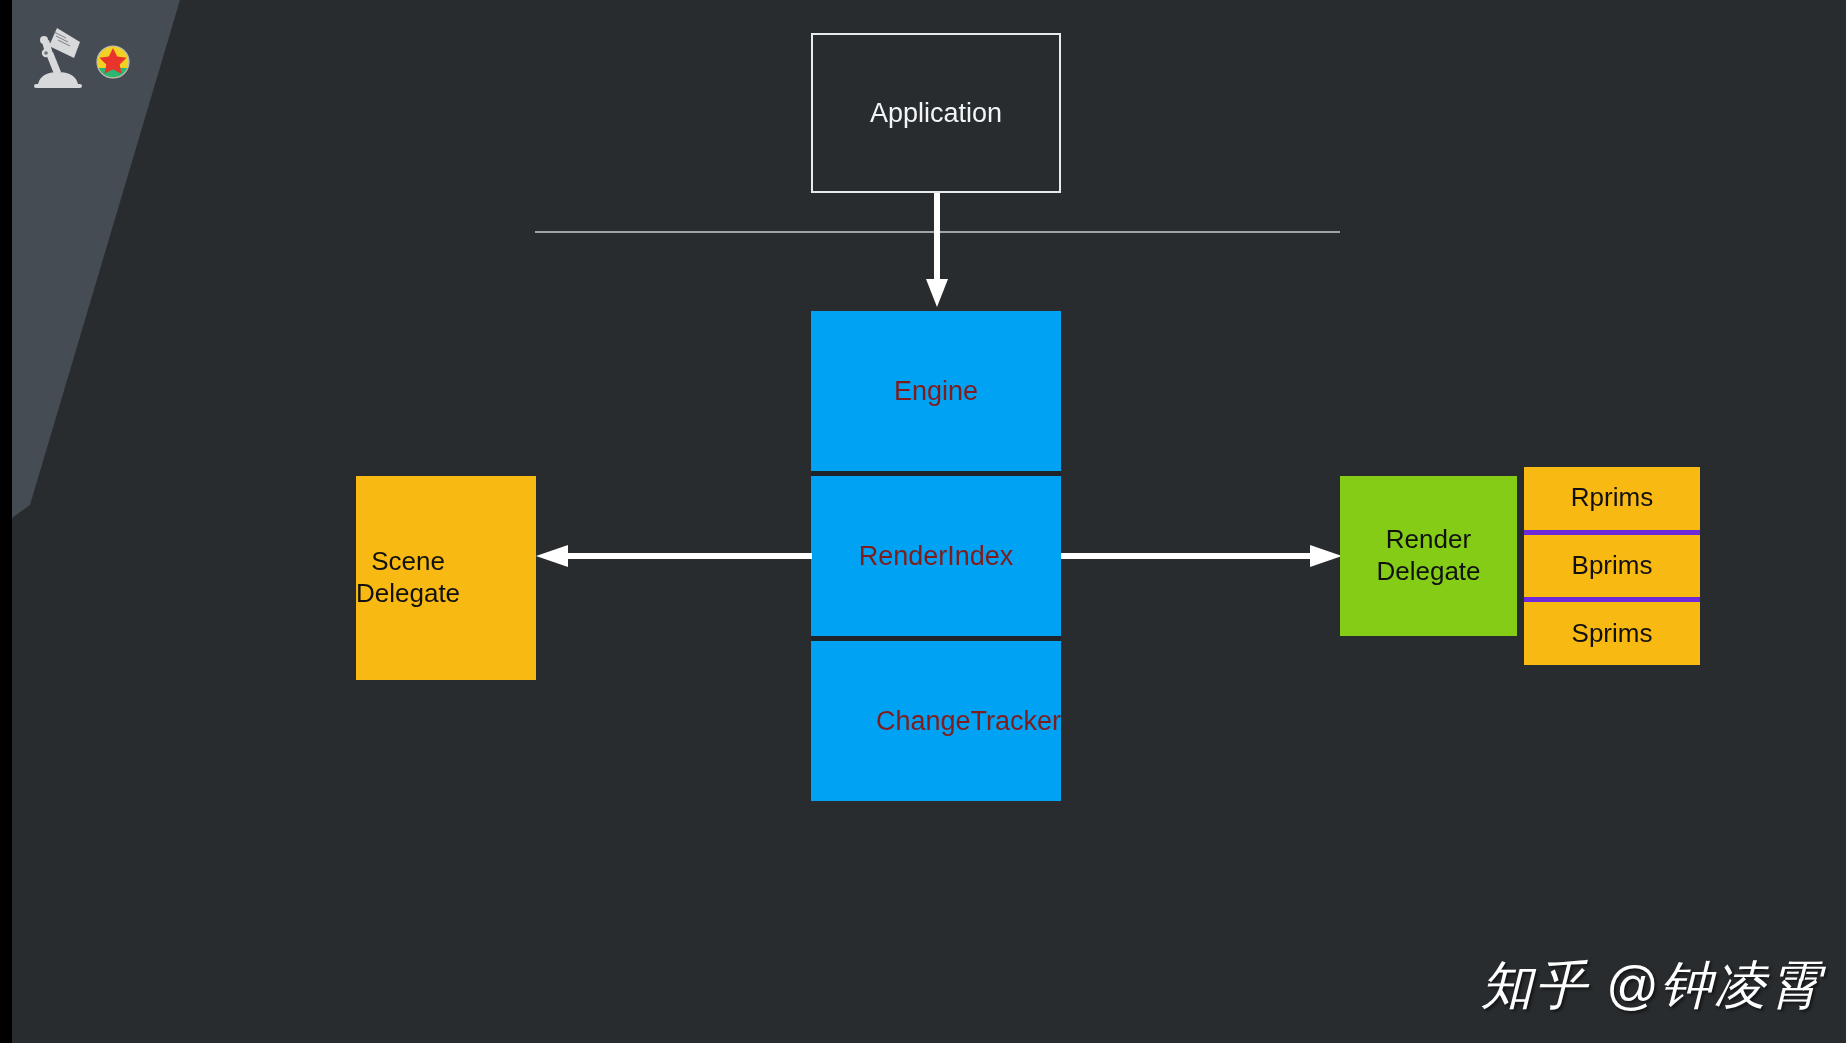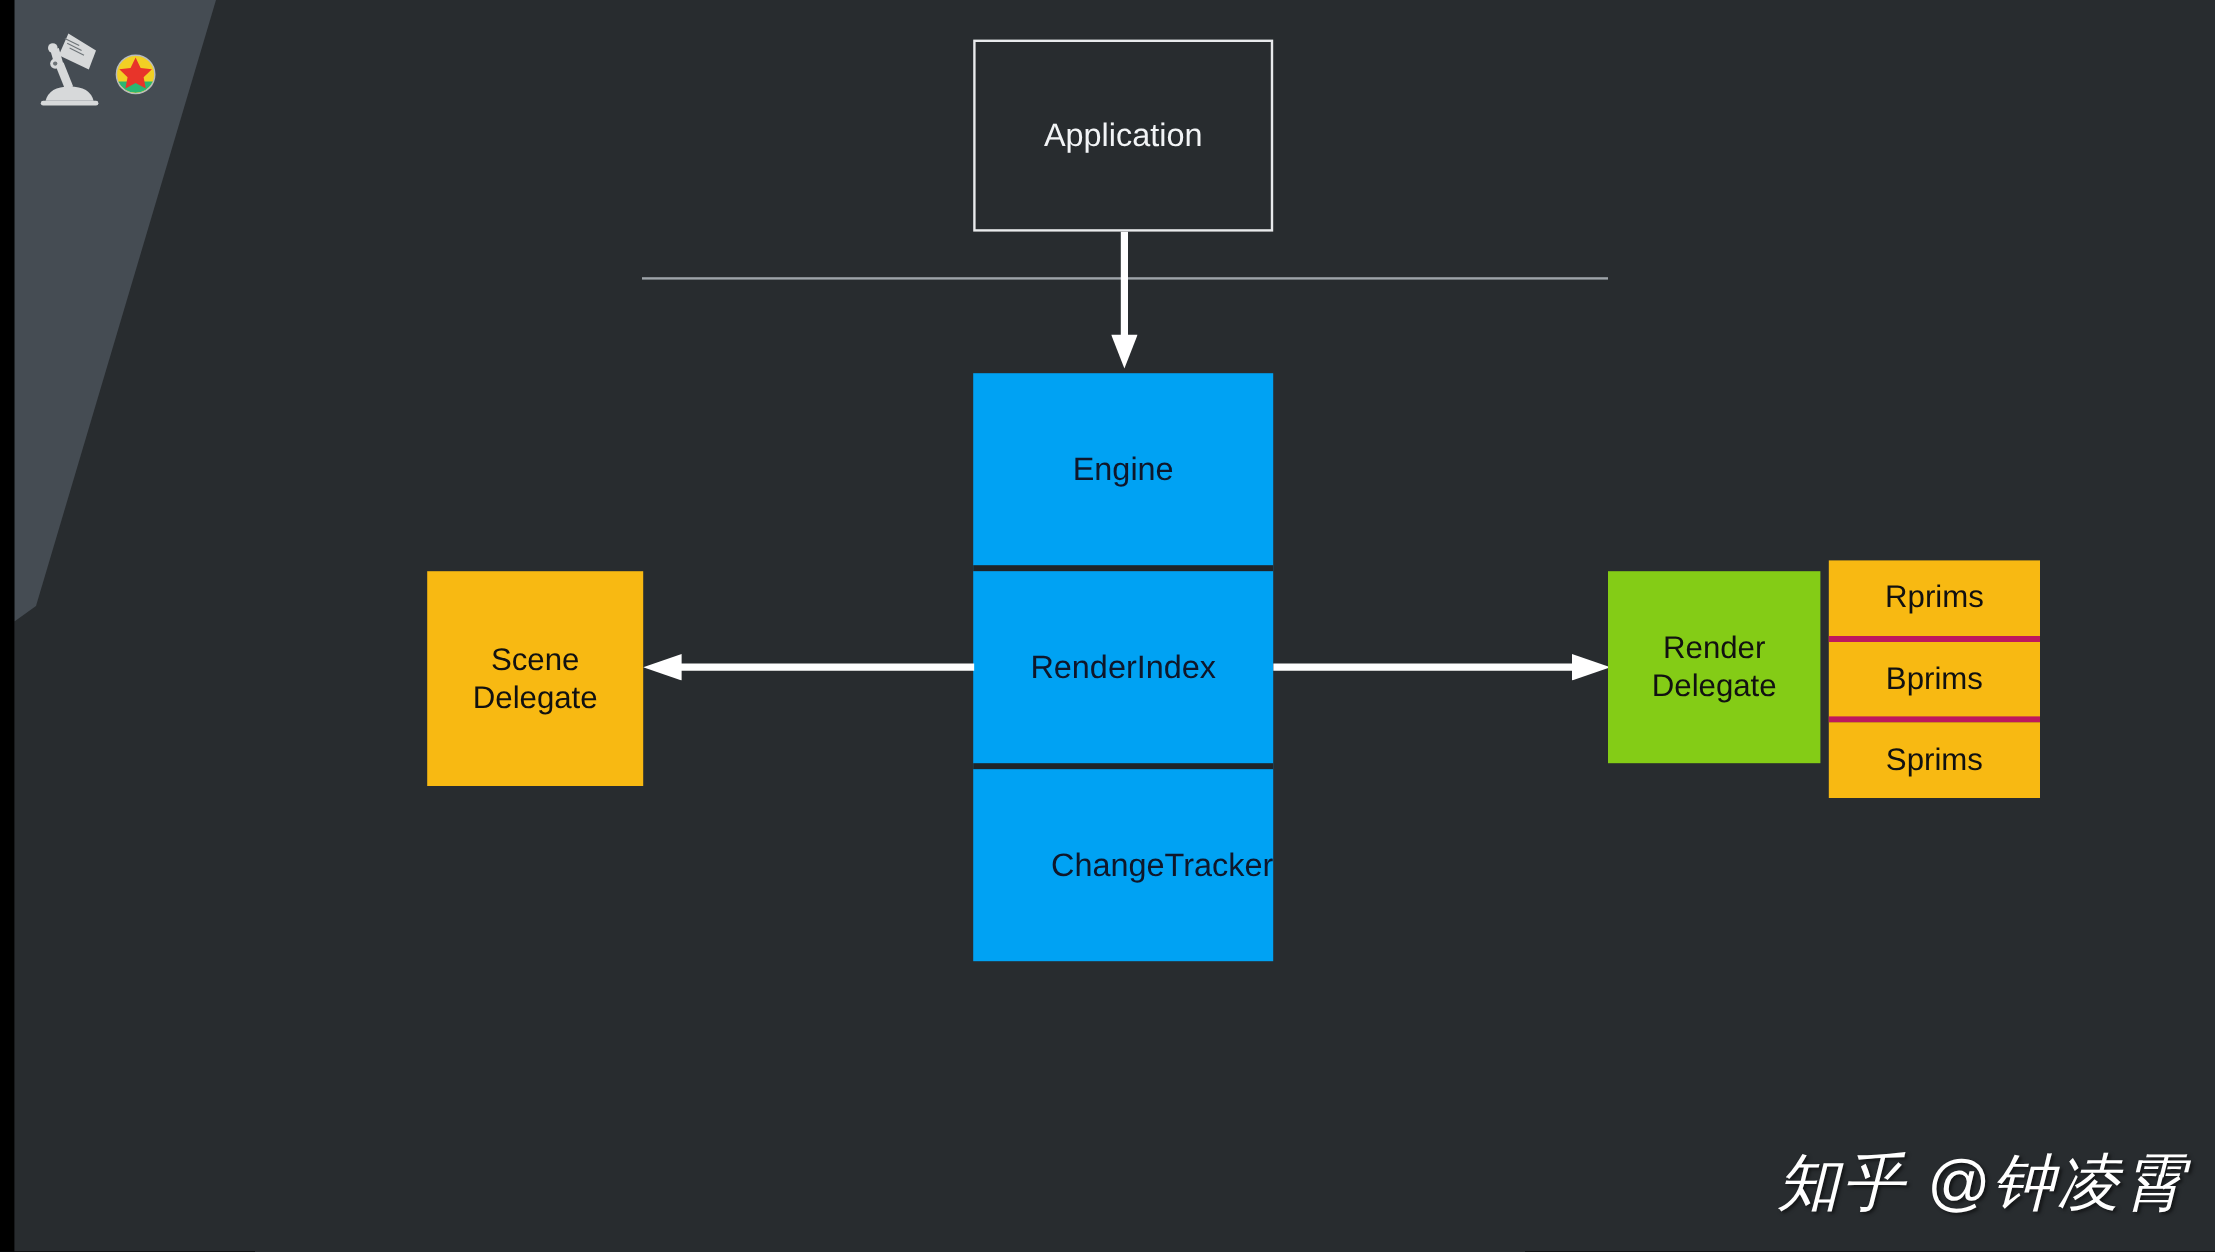--- a/index.html
+++ b/index.html
@@ -96,35 +96,34 @@
     flex: 1 1 0;
     background: #00a2f3;
     display: flex;
     align-items: center;
     justify-content: center;
     border-bottom: 5px solid #1f2428;
     box-sizing: border-box;
   }
   .blue-cell:last-child { border-bottom: none; justify-content: flex-end; }
   .blue-cell .box-label {
-    color: #0f172a;
+    color: #7f1d1d;
     font-size: 27px;
   }
 
   
   #scene-delegate-box {
     position: absolute;
     left: 344px;
     top: 476px;
     width: 180px;
-    height: 179px;
+    height: 204px;
     background: #f8b912;
     display: flex;
     align-items: center;
-    justify-content: center;
   }
   #scene-delegate-box .box-label {
     color: #111111;
     font-size: 26px;
   }
 
   
   #render-delegate-box {
     position: absolute;
     left: 1328px;
@@ -150,21 +149,21 @@
     height: 198px;
     display: flex;
     flex-direction: column;
   }
   .prim-cell {
     flex: 1 1 0;
     background: #f8b912;
     display: flex;
     align-items: center;
     justify-content: center;
-    border-bottom: 5px solid #be185d;
+    border-bottom: 5px solid #6d28d9;
     box-sizing: border-box;
   }
   .prim-cell:last-child { border-bottom: none; }
   .prim-cell .box-label {
     color: #111111;
     font-size: 26px;
   }
 
   
   #arrow-to-scene {

